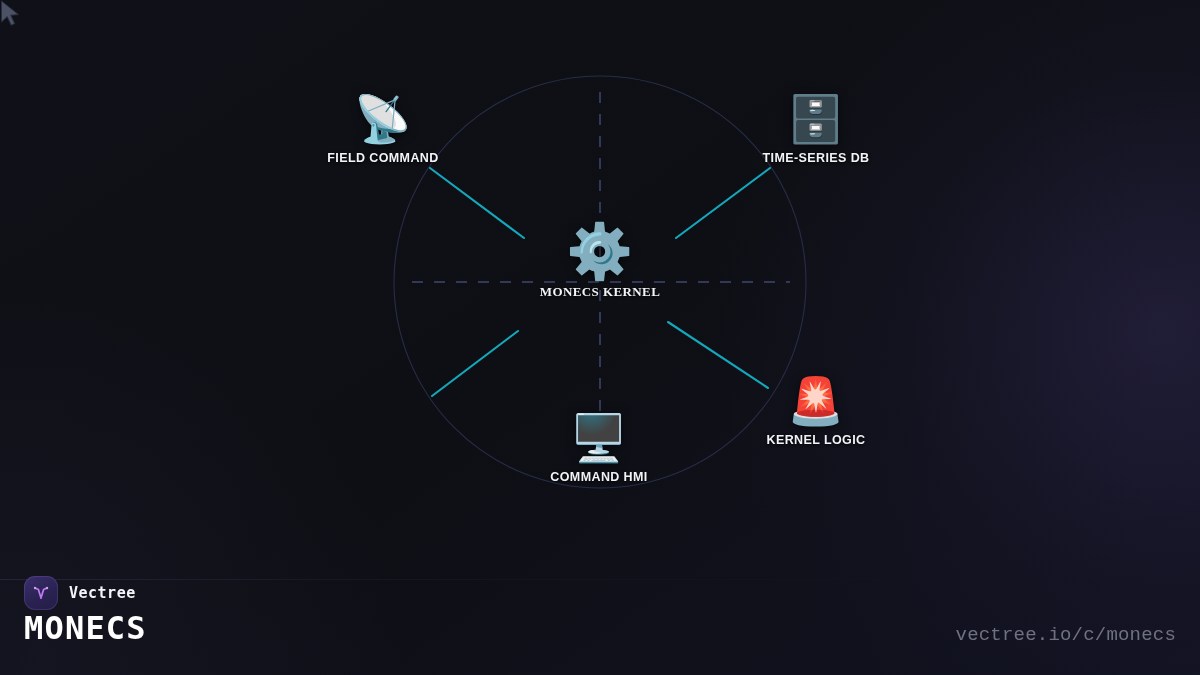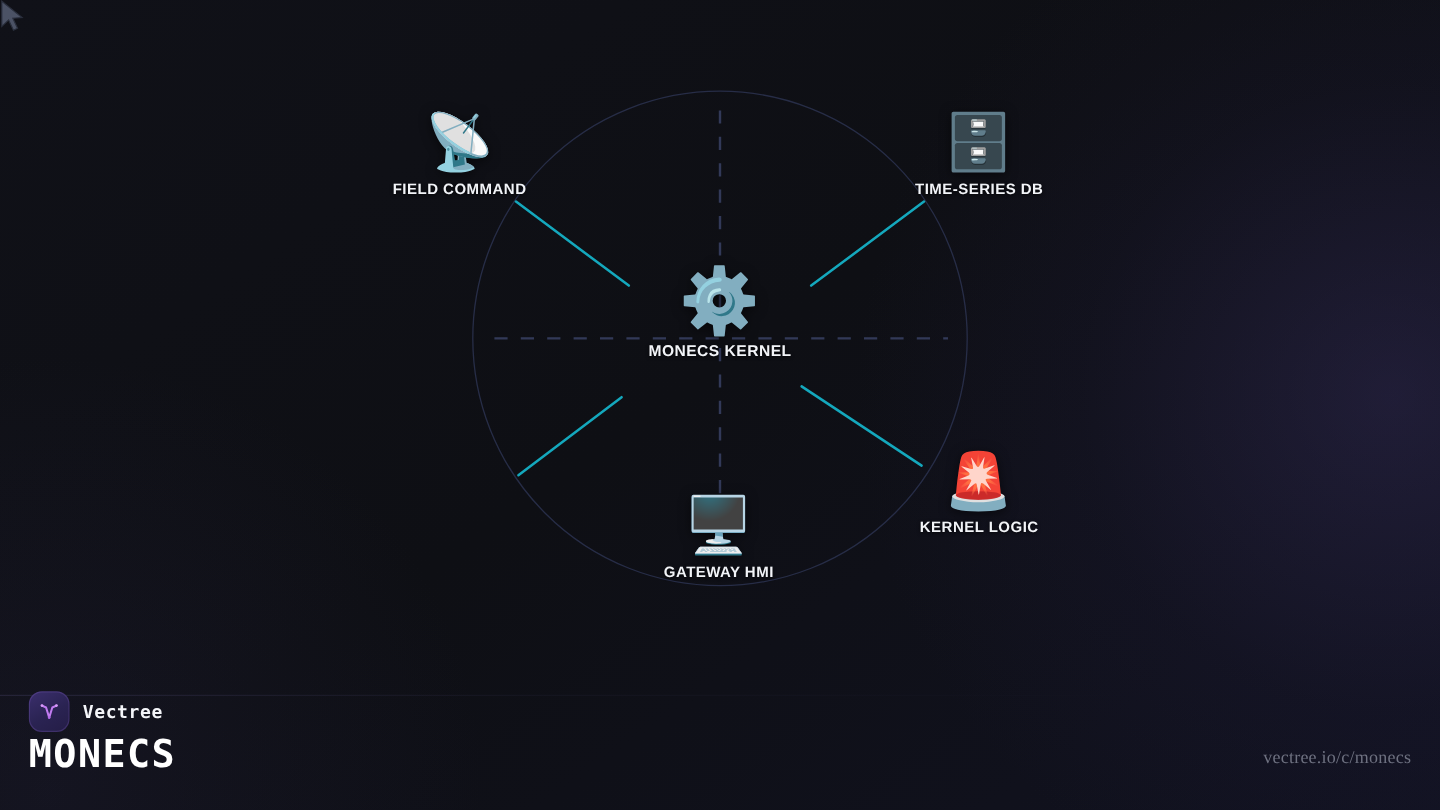--- a/index.html
+++ b/index.html
@@ -59,21 +59,21 @@
   .node-label {
     display: block;
     margin-top: 9px;
     font-size: 12.5px;
     font-weight: bold;
     letter-spacing: 0.4px;
     color: #f2f4f8;
     text-shadow: 0 1px 3px rgba(0,0,0,0.8);
   }
   .node.center .node-icon { font-size: 54px; }
-  .node.center .node-label { margin-top: 6px; font-size: 13px; }
+  .node.center .node-label { margin-top: 6px; font-size: 13px; font-family: Liberation Serif, serif; }
 
   
   #cursor {
     position: absolute;
     left: 659px;
     top: 312px;
     width: 22px;
     height: 28px;
   }
 
@@ -119,22 +119,22 @@
     font-size: 32px;
     font-weight: bold;
     letter-spacing: 1.2px;
     color: #ffffff;
     line-height: 1;
   }
   #footer-url {
     position: absolute;
     right: 24px;
     top: 624px;
-    font-family: Liberation Serif, serif;
-    font-size: 15px;
+    font-family: Liberation Mono, monospace;
+    font-size: 19px;
     color: #6e7180;
     letter-spacing: 0.2px;
   }
 </style>
 </head>
 <body>
 
 <div id="stage">
 
   <div id="diagram">
@@ -167,21 +167,21 @@
       <span class="node-label">TIME-SERIES DB</span>
     </div>
 
     <div class="node" style="left:816px; top:412px;">
       <span class="node-icon">🚨</span>
       <span class="node-label">KERNEL LOGIC</span>
     </div>
 
     <div class="node" style="left:599px; top:449px;">
       <span class="node-icon">🖥️</span>
-      <span class="node-label">GATEWAY HMI</span>
+      <span class="node-label">COMMAND HMI</span>
     </div>
 
     <svg id="cursor" viewBox="0 0 22 28">
       <path d="M1.5 1 L1.5 22 L7.2 16.6 L11.2 25.2 L14.6 23.6 L10.7 15.2 L18.4 14.6 Z" fill="#4b5265" stroke="#2a2f3d" stroke-width="1"></path>
     </svg>
   </div>
 
   <div id="footer-divider"></div>
 
   <div id="brand">

